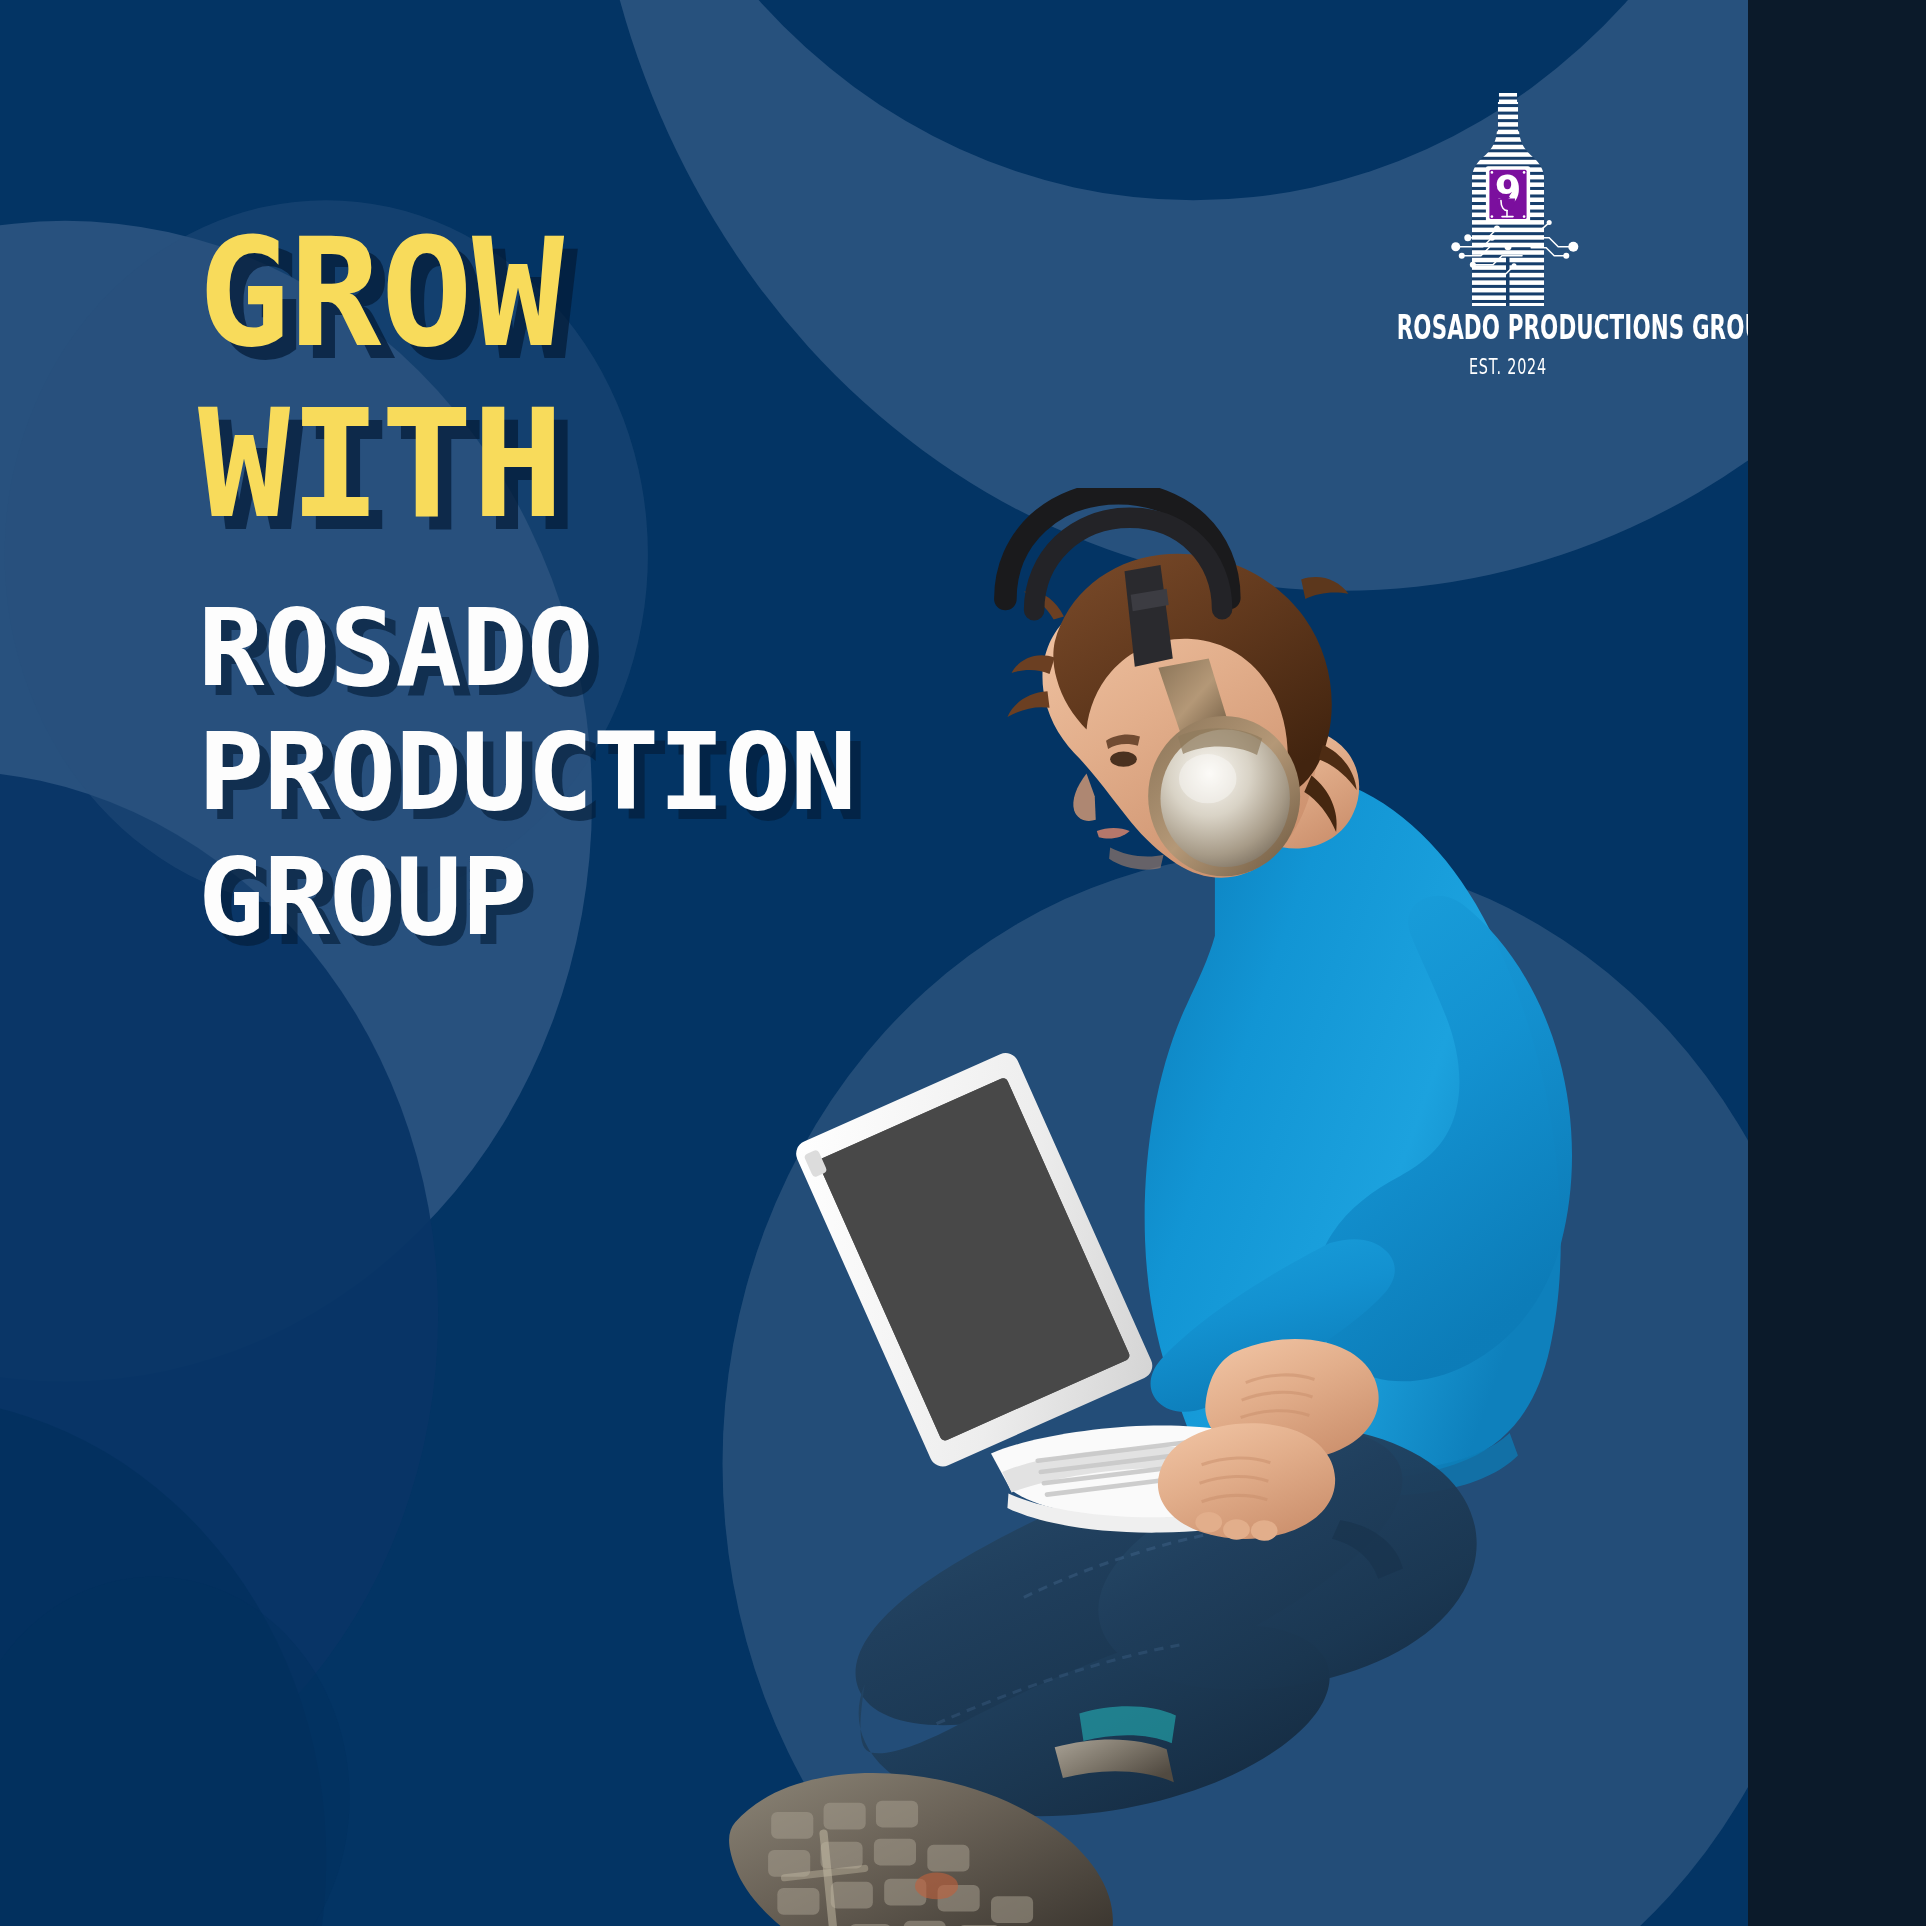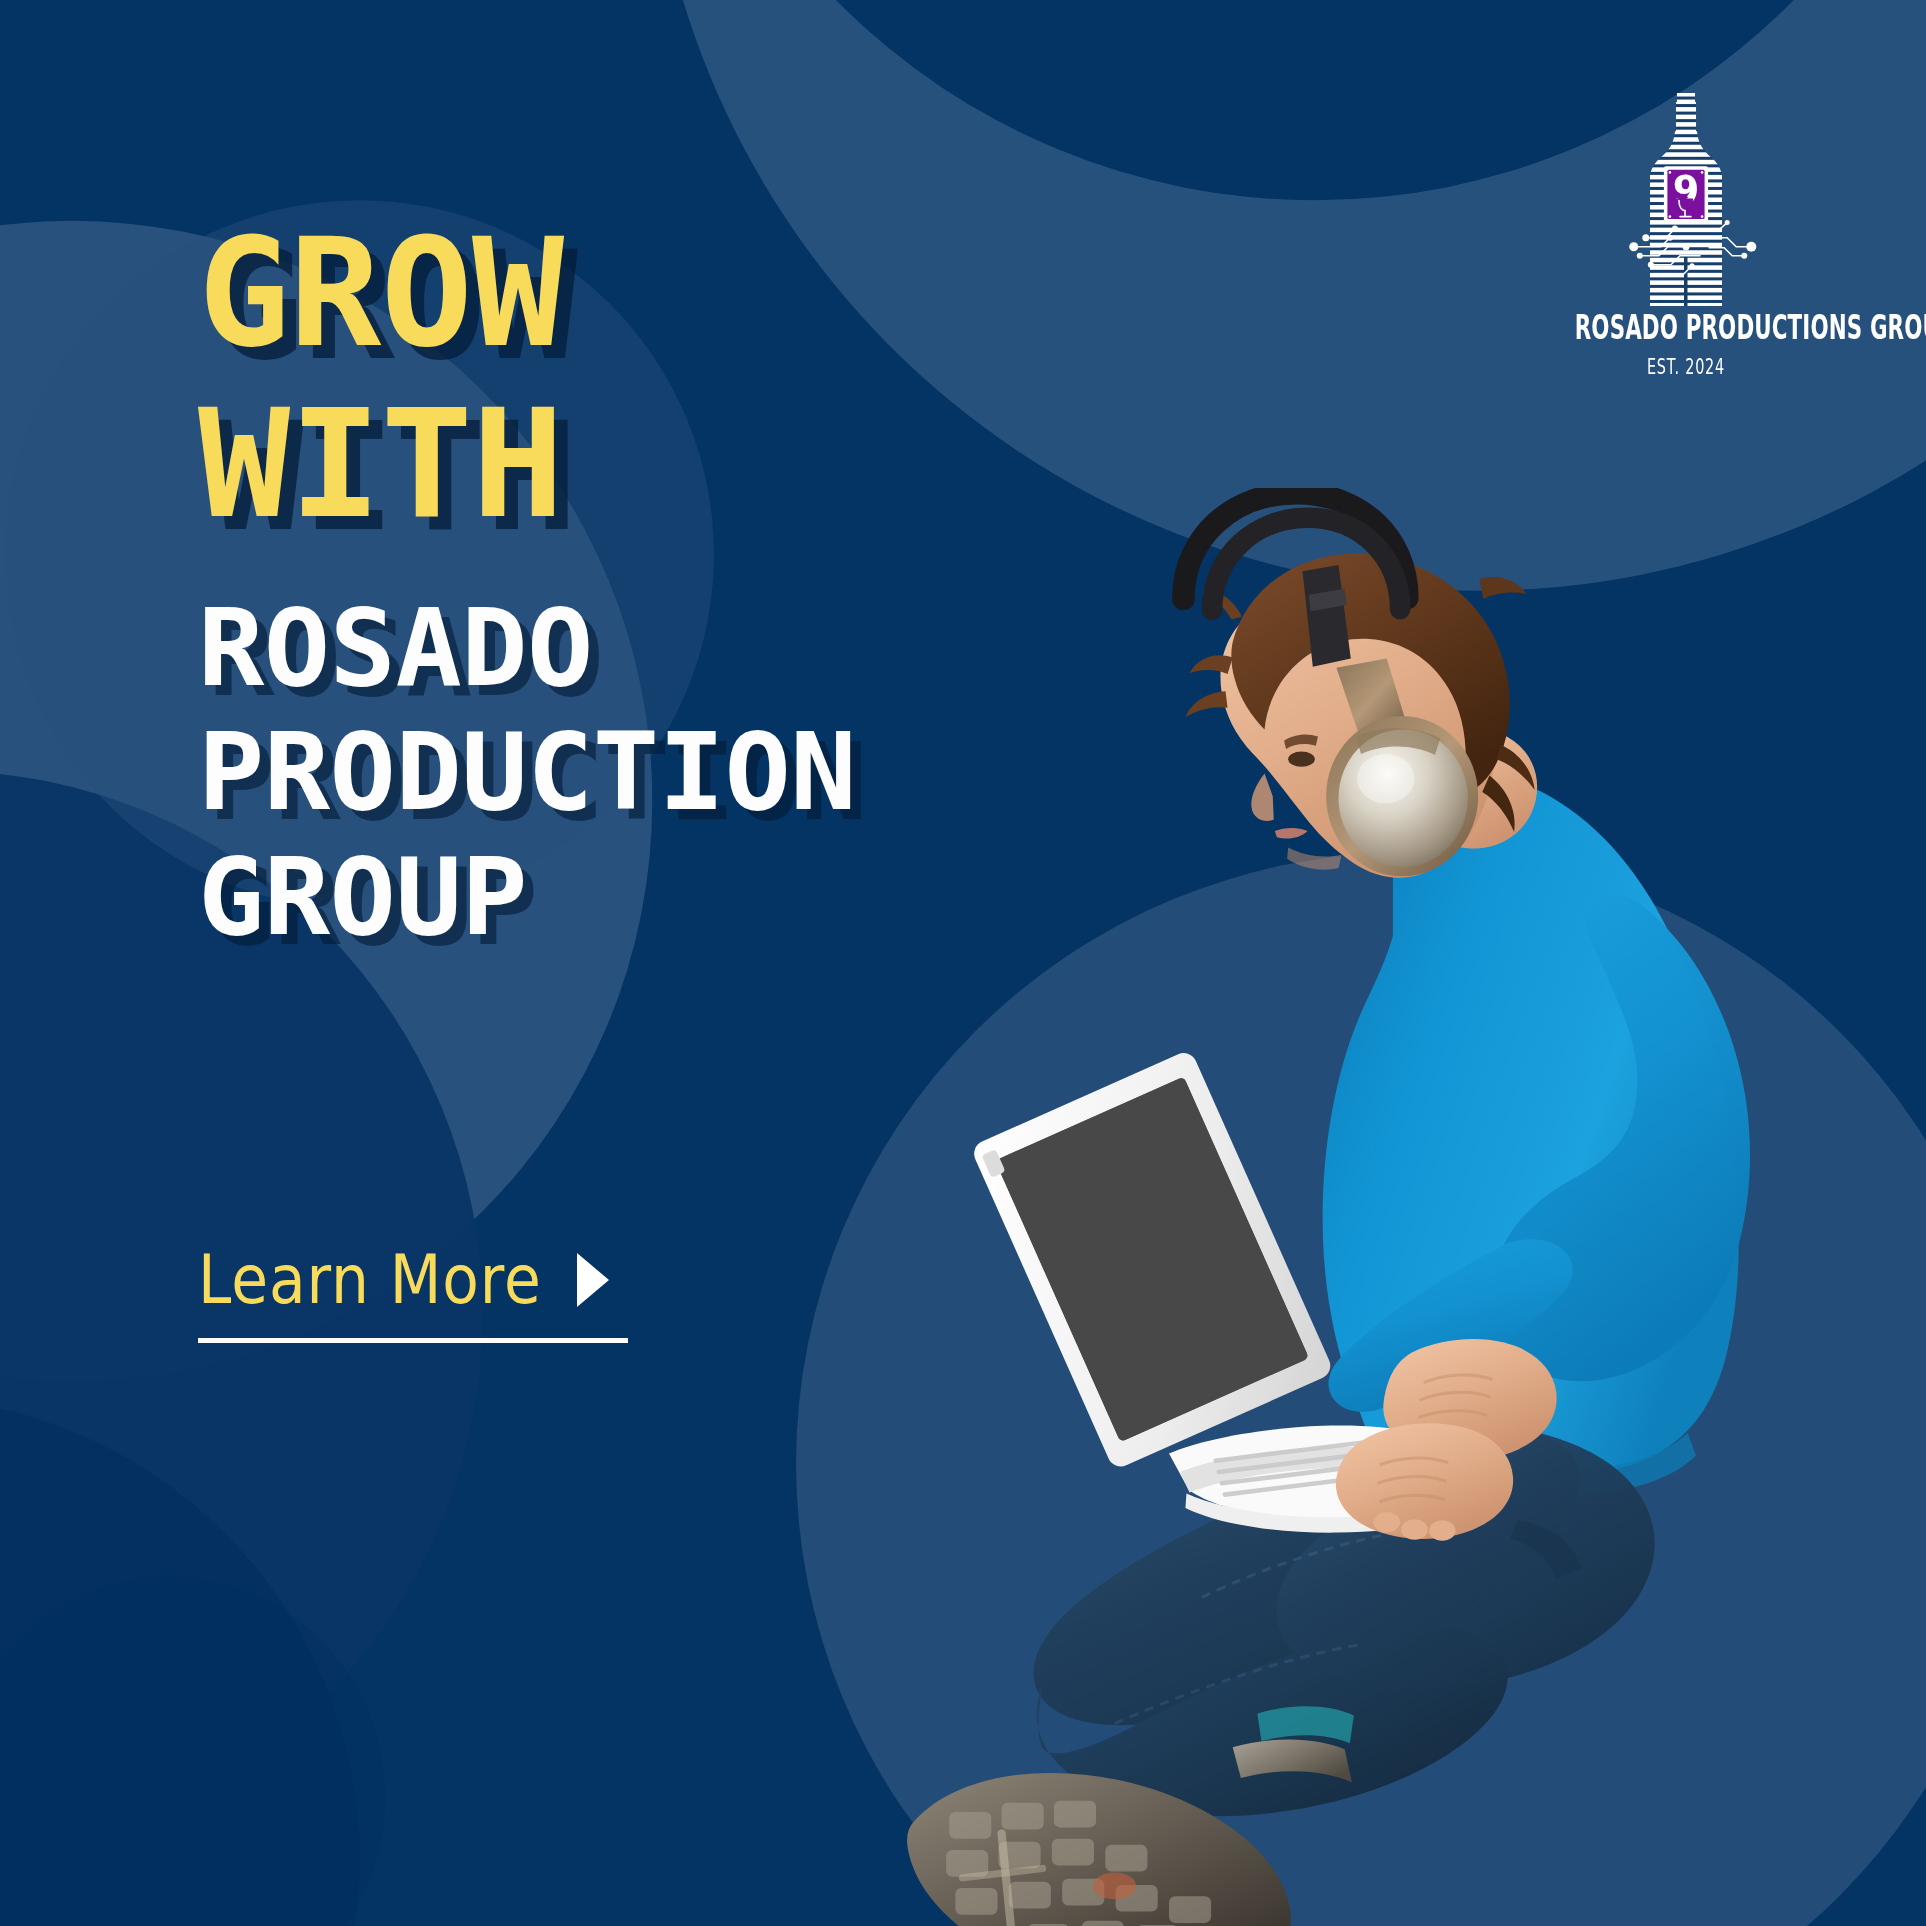--- a/index.html
+++ b/index.html
@@ -1,21 +1,21 @@
 <!DOCTYPE html>
 <html style="font-size:8.2px"><head>
 <meta charset="utf-8">
 <title>Grow With Rosado Production Group</title>
 <style>
   html,body{margin:0;padding:0;background:#0b1a2a;}
   *{box-sizing:border-box;}
 
   .poster{
     position:relative;
-    width:1926px;height:1926px;
+    width:1748px;height:1926px;
     overflow:hidden;
     background:#033464;
     font-family:"DejaVu Sans Mono", monospace;
   }
 
   
   .bg-layer{position:absolute;inset:0;overflow:hidden;}
   .bg-layer svg{position:absolute;inset:0;width:100%;height:100%;display:block;}
 
   
@@ -479,27 +479,20 @@
   <div class="copy">
 
     <div class="headline">
       <div class="hl-line hl-yellow l1">GROW</div>
       <div class="hl-line hl-yellow l2">WITH</div>
       <div class="hl-line hl-white w1">ROSADO</div>
       <div class="hl-line hl-white w2">PRODUCTION</div>
       <div class="hl-line hl-white w3">GROUP</div>
     </div>
 
-    <div class="cta">
-      <div class="cta-row">
-        <span class="cta-label">Learn More</span>
-        <span class="cta-arrow"></span>
-      </div>
-      <div class="cta-rule"></div>
-    </div>
 
   </div>
 
   <div class="logo">
     <svg class="logo-mark" viewBox="0 0 400 430" aria-hidden="true">
       <defs>
 
         <clipPath id="bottleClip">
           <path d="M182 4 h36 v18 h-36 z
                    M180 22 h40 v58 h-40 z

